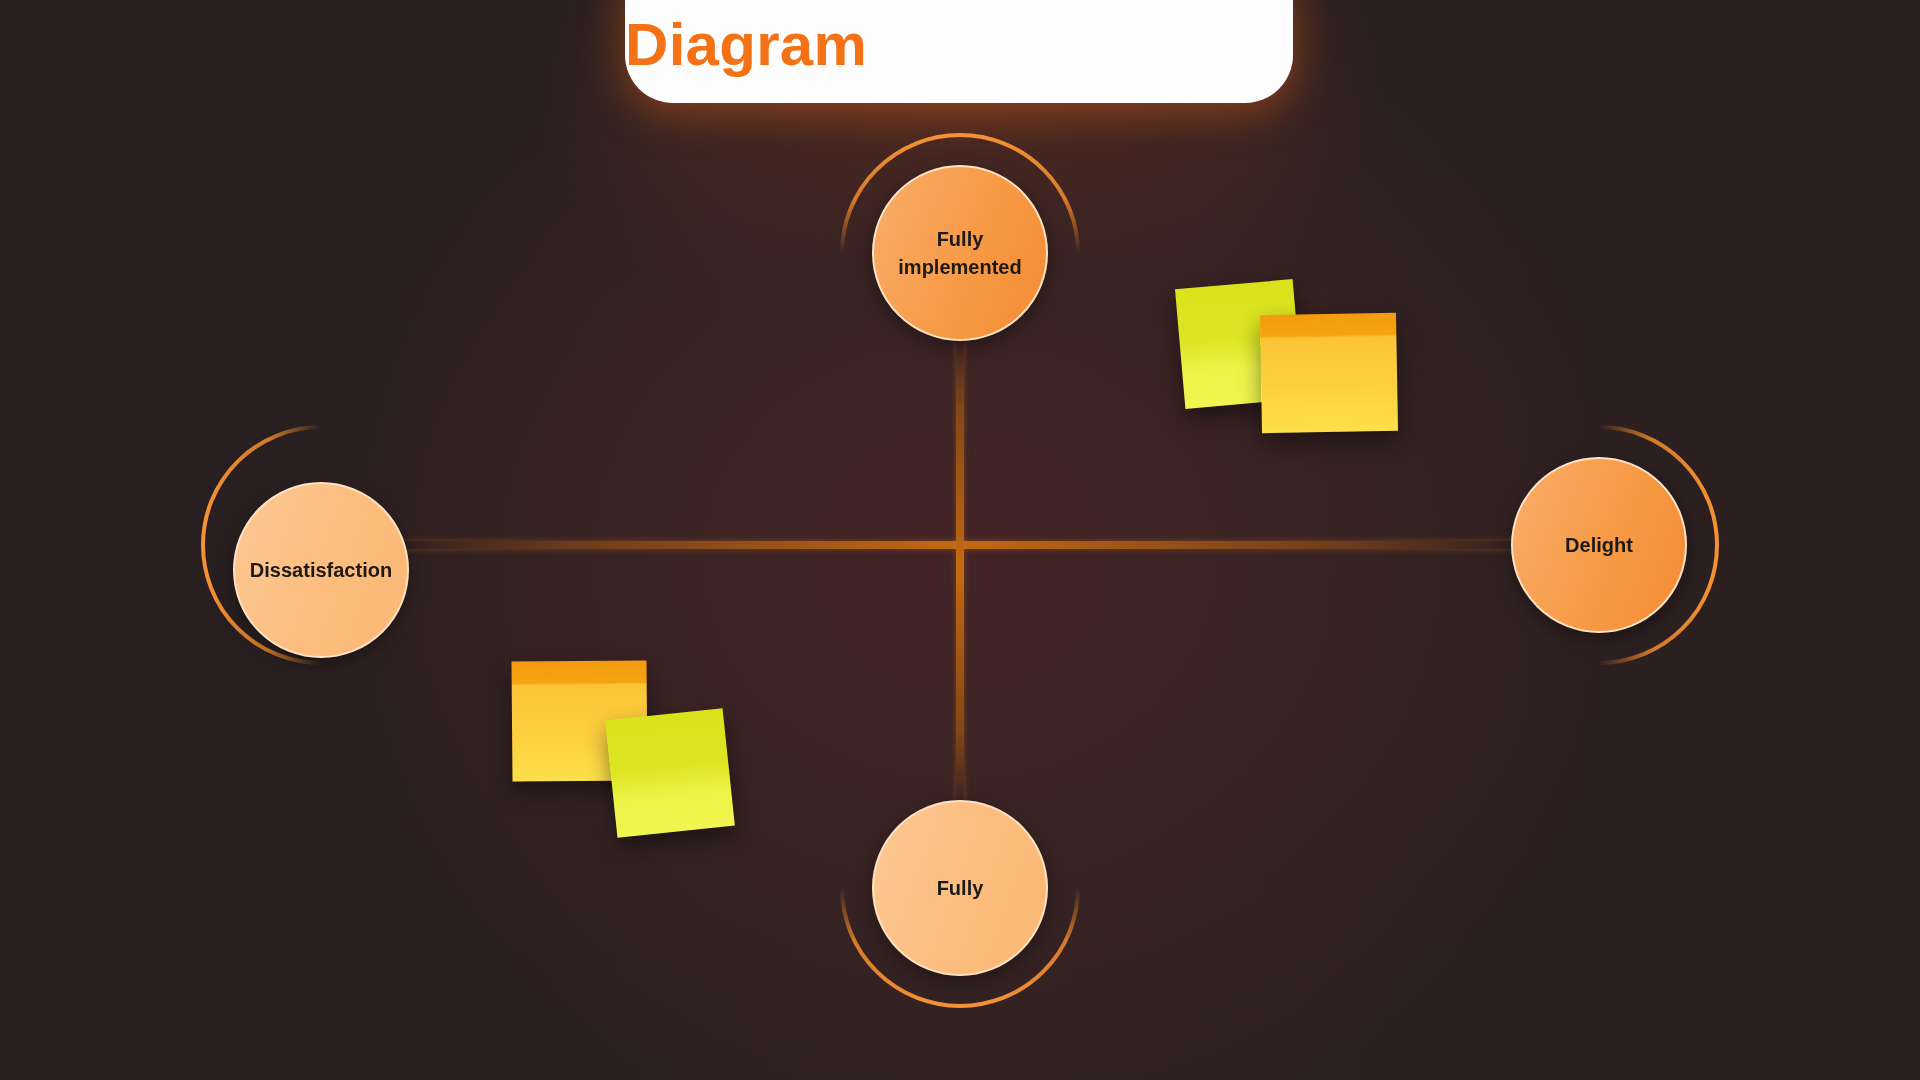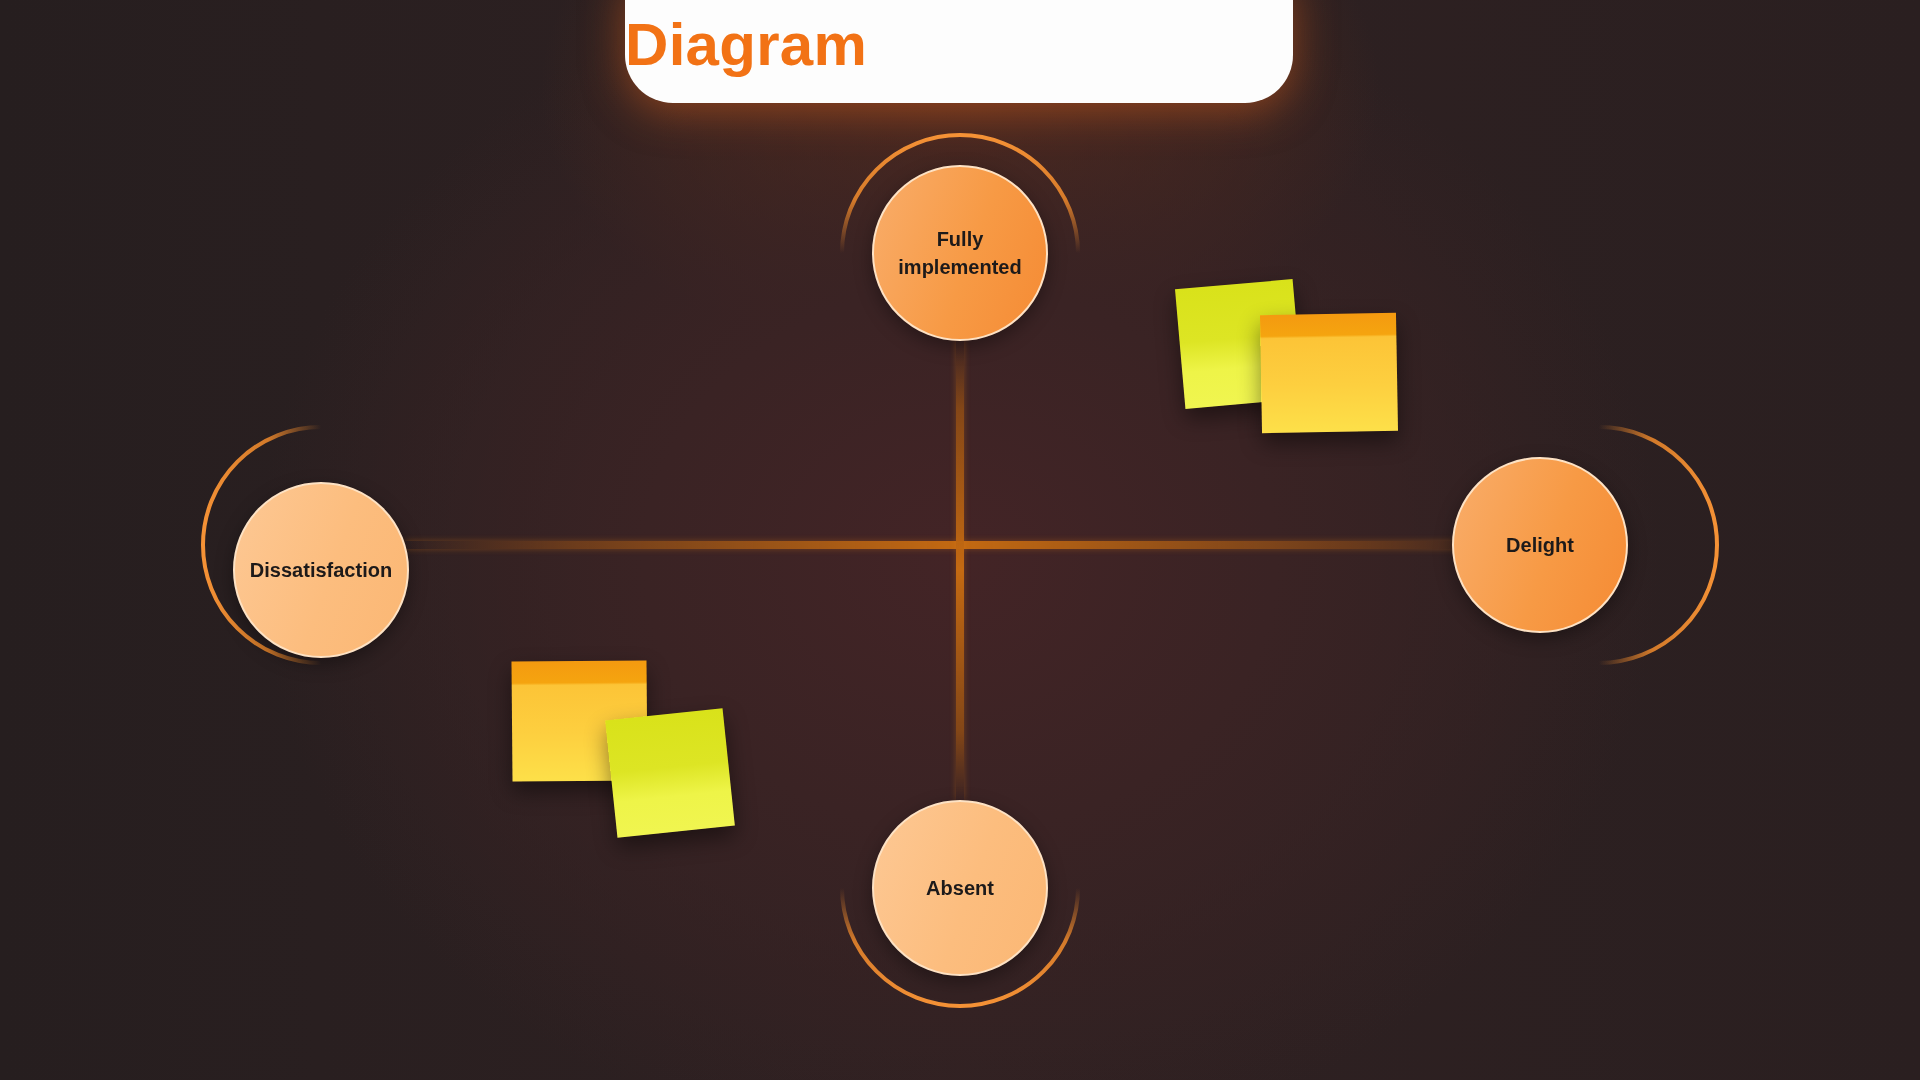--- a/index.html
+++ b/index.html
@@ -108,26 +108,26 @@
 <div class="ring" style="left:1479px; top:425px;">
   <svg viewBox="0 0 240 240">
       <path d="M120,2 A118,118 0 0 1 120,238" fill="none" stroke="url(#gRight)" stroke-width="4"></path>
     </svg>
 </div>
 
 <div class="node dark" style="left:872px; top:165px;">
   <span style="display:block; width:140px;">Fully implemented</span>
 </div>
 <div class="node light" style="left:872px; top:800px;">
-  <span>Absent</span>
+  <span>Fully</span>
 </div>
 <div class="node light" style="left:233px; top:482px;">
   <span>Dissatisfaction</span>
 </div>
-<div class="node dark" style="left:1452px; top:457px;">
+<div class="node dark" style="left:1511px; top:457px;">
   <span>Delight</span>
 </div>
 
 <div class="note green" style="left:1180px; top:284px; width:118px; height:120px; transform:rotate(-5deg);"></div>
 <div class="note orange" style="left:1261px; top:314px; width:136px; height:118px; transform:rotate(-1deg);"></div>
 
 <div class="note orange" style="left:512px; top:661px; width:135px; height:120px; transform:rotate(-0.5deg);"></div>
 <div class="note green" style="left:611px; top:714px; width:118px; height:118px; transform:rotate(-6deg);"></div>
 
 </body></html>

